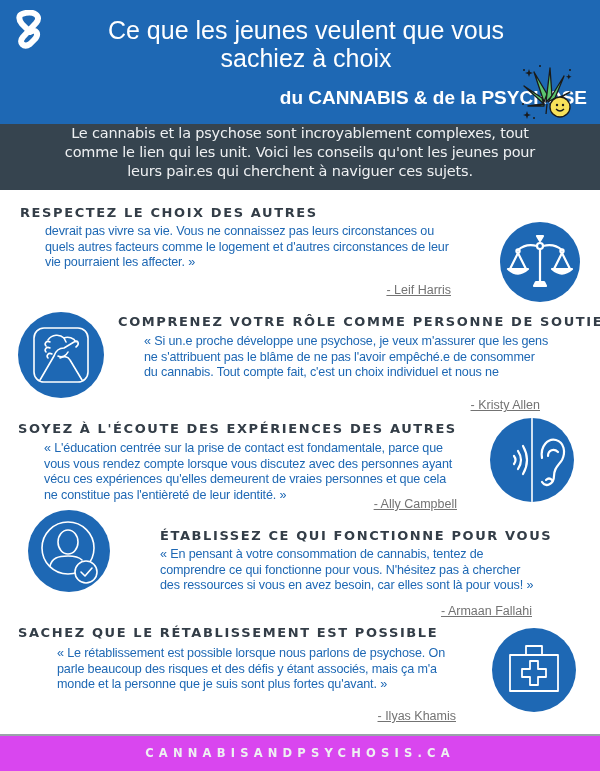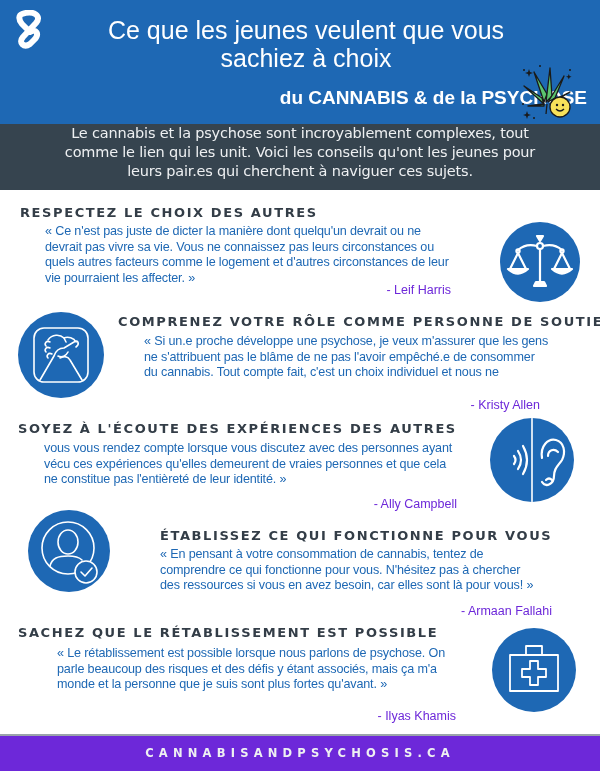--- a/index.html
+++ b/index.html
@@ -15,26 +15,26 @@
   .leaf { position: absolute; left: 520px; top: 64px; width: 54px; height: 56px; }
 
   .intro { position: absolute; left: 0; top: 124px; width: 600px; height: 66px; background: #36444f;
            color: #eef0f2; text-align: center; font-size: 14.5px; line-height: 19px; 
            font-family: "DejaVu Sans", sans-serif; letter-spacing: -0.2px; }
 
   .sec-title { position: absolute; font-family: "DejaVu Sans", sans-serif; font-weight: bold;
                color: #333d47; font-size: 13px; letter-spacing: 1.6px; white-space: nowrap; }
   .quote { position: absolute; color: #1e68b4; font-family: "Liberation Sans", sans-serif;
            font-size: 12.6px; line-height: 15.5px; letter-spacing: -0.15px; }
-  .author { position: absolute; color: #6d28d9; font-size: 12.5px; font-family: "Liberation Sans", sans-serif; white-space: nowrap; }
+  .author { position: absolute; color: #737373; font-size: 12.5px; font-family: "Liberation Sans", sans-serif; white-space: nowrap; text-decoration: underline; }
 
   .icon-circle { position: absolute; border-radius: 50%; background: #1e68b4; overflow: hidden; }
   .icon-circle svg { position: absolute; left: 0; top: 0; width: 100%; height: 100%; }
 
-  .footer { position: absolute; left: 0; top: 734px; width: 600px; height: 37px; background: #6d28d9;
+  .footer { position: absolute; left: 0; top: 734px; width: 600px; height: 37px; background: #d946ef;
             border-top: 2px solid #9aa3aa; color: #eef0f2; text-align: center;
             font-family: "DejaVu Sans", sans-serif; font-weight: bold; font-size: 11.5px;
             letter-spacing: 5.2px; line-height: 34px; }
 </style>
 </head>
 <body>
 
 <div class="header">
   <svg class="logo" viewBox="0 0 32 42">
     <path d="M10 4 C22 0 30 6 24 13 L11 27 C6 33 12 38 18 34 L22 30 C28 24 24 18 18 22 L10 14 C6 9 7 5 10 4 Z" fill="none" stroke="#ffffff" stroke-width="6" stroke-linejoin="round"></path>
@@ -72,21 +72,20 @@
 </div>
 
 <div class="intro">
   <div>Le cannabis et la psychose sont incroyablement complexes, tout</div>
   <div>comme le lien qui les unit. Voici les conseils qu'ont les jeunes pour</div>
   <div>leurs pair.es qui cherchent à naviguer ces sujets.</div>
 </div>
 
 <div class="sec-title" style="left:20px; top:205px;">RESPECTEZ LE CHOIX DES AUTRES</div>
 <div class="quote" style="left:45px; top:224px; width:420px;">
-  <div>« Ce n'est pas juste de dicter la manière dont quelqu'un devrait ou ne</div>
   <div>devrait pas vivre sa vie. Vous ne connaissez pas leurs circonstances ou</div>
   <div>quels autres facteurs comme le logement et d'autres circonstances de leur</div>
   <div>vie pourraient les affecter. »</div>
 </div>
 <div class="author" style="right:149px; top:283px;">- Leif Harris</div>
 <div class="icon-circle" style="left:500px; top:222px; width:80px; height:80px;">
   <svg viewBox="0 0 80 80" fill="none" stroke="#fff" stroke-width="2.2" stroke-linejoin="round" stroke-linecap="round">
     <path d="M37 14 L43 14 L40 19 Z" fill="#fff"></path>
     <circle cx="40" cy="24" r="3"></circle>
     <path d="M37 24 Q26 21 18 28"></path>
@@ -116,20 +115,21 @@
 <div class="sec-title" style="left:118px; top:314px;">COMPRENEZ VOTRE RÔLE COMME PERSONNE DE SOUTIEN</div>
 <div class="quote" style="left:144px; top:334px; width:420px;">
   <div>« Si un.e proche développe une psychose, je veux m'assurer que les gens</div>
   <div>ne s'attribuent pas le blâme de ne pas l'avoir empêché.e de consommer</div>
   <div>du cannabis. Tout compte fait, c'est un choix individuel et nous ne</div>
 </div>
 <div class="author" style="right:60px; top:398px;margin-left:40px;">- Kristy Allen</div>
 
 <div class="sec-title" style="left:18px; top:421px;">SOYEZ À L'ÉCOUTE DES EXPÉRIENCES DES AUTRES</div>
 <div class="quote" style="left:44px; top:441px; width:420px;">
+  <div>« L'éducation centrée sur la prise de contact est fondamentale, parce que</div>
   <div>vous vous rendez compte lorsque vous discutez avec des personnes ayant</div>
   <div>vécu ces expériences qu'elles demeurent de vraies personnes et que cela</div>
   <div>ne constitue pas l'entièreté de leur identité. »</div>
 </div>
 <div class="author" style="right:143px; top:497px;">- Ally Campbell</div>
 <div class="icon-circle" style="left:490px; top:418px; width:84px; height:84px;">
   <svg viewBox="0 0 84 84" fill="none" stroke="#fff" stroke-width="2.2" stroke-linecap="round">
     <line x1="42" y1="0" x2="42" y2="84" stroke-width="1.6"></line>
     <path d="M24 38 Q27 42 24 46"></path>
     <path d="M28 33 Q34 42 28 51"></path>
@@ -148,21 +148,21 @@
     <circle cx="58" cy="62" r="11" fill="#1e68b4"></circle>
     <path d="M53 62 L57 66 L64 58"></path>
   </svg>
 </div>
 <div class="sec-title" style="left:160px; top:528px;">ÉTABLISSEZ CE QUI FONCTIONNE POUR VOUS</div>
 <div class="quote" style="left:160px; top:547px; width:420px;">
   <div>« En pensant à votre consommation de cannabis, tentez de</div>
   <div>comprendre ce qui fonctionne pour vous. N'hésitez pas à chercher</div>
   <div>des ressources si vous en avez besoin, car elles sont là pour vous! »</div>
 </div>
-<div class="author" style="right:48px; top:604px;margin-left:11px;">- Armaan Fallahi</div>
+<div class="author" style="right:68px; top:604px;margin-left:11px;">- Armaan Fallahi</div>
 
 <div class="sec-title" style="left:18px; top:625px;">SACHEZ QUE LE RÉTABLISSEMENT EST POSSIBLE</div>
 <div class="quote" style="left:57px; top:646px; width:420px;">
   <div>« Le rétablissement est possible lorsque nous parlons de psychose. On</div>
   <div>parle beaucoup des risques et des défis y étant associés, mais ça m'a</div>
   <div>monde et la personne que je suis sont plus fortes qu'avant. »</div>
 </div>
 <div class="author" style="right:144px; top:709px;">- Ilyas Khamis</div>
 <div class="icon-circle" style="left:492px; top:628px; width:84px; height:84px;">
   <svg viewBox="0 0 84 84" fill="none" stroke="#fff" stroke-width="1.8" stroke-linejoin="round">

